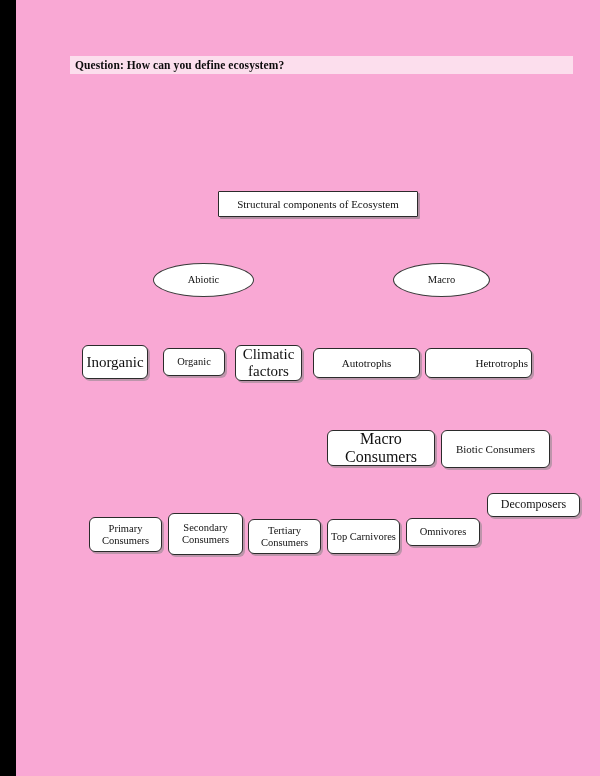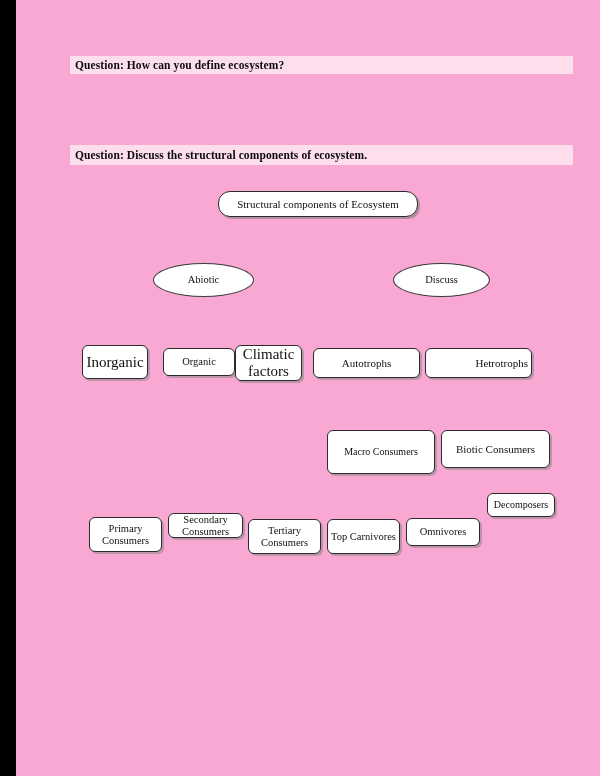--- a/index.html
+++ b/index.html
@@ -55,21 +55,21 @@
     box-sizing: border-box;
     display: flex;
     align-items: center;
     justify-content: center;
     text-align: center;
     font-family: "Liberation Serif", "DejaVu Serif", serif;
     color: #111111;
     line-height: 1.12;
   }
   .node.rect {
-    border-radius: 12px;
+    border-radius: 1px;
     box-shadow: 2px 2px 0 rgba(120,120,120,0.55);
   }
   .node.rounded {
     border-radius: 6px;
     box-shadow: 2px 2px 0 rgba(130,130,130,0.5);
   }
   .node.ellipse {
     border-radius: 50%;
     border: 1px solid #3a3a3a;
     box-shadow: none;
@@ -79,64 +79,61 @@
 
   
   #n-title { left: 202px; top: 191px; width: 200px; height: 26px; font-size: 11px; }
 
   
   #n-abiotic { left: 137px; top: 263px; width: 101px; height: 34px; font-size: 10.5px; }
   #n-biotic  { left: 377px; top: 263px; width: 97px;  height: 34px; font-size: 10.5px; }
 
   
   #n-inorganic { left: 66px;  top: 345px; width: 66px; height: 34px; font-size: 15px; }
-  #n-organic   { left: 147px; top: 348px; width: 72px; height: 28px; font-size: 10.5px; }
+  #n-organic   { left: 147px; top: 348px; width: 62px; height: 28px; font-size: 10.5px; }
   #n-climatic  { left: 219px; top: 345px; width: 67px; height: 36px; font-size: 15px; }
   #n-autotrophs   { left: 297px; top: 348px; width: 107px; height: 30px; font-size: 11px; justify-content: center; }
   #n-hetrotrophs  { left: 409px; top: 348px; width: 107px; height: 30px; font-size: 11px; justify-content: flex-end; }
 
   
-  #n-macro { left: 311px; top: 430px; width: 108px; height: 44px; font-size: 10px; }
+  #n-macro { left: 311px; top: 430px; width: 108px; height: 36px; font-size: 16px; }
   #n-micro { left: 425px; top: 430px; width: 109px; height: 38px; font-size: 11px; }
 
   
-  #n-decomposers { left: 471px; top: 493px; width: 68px; height: 24px; font-size: 10px; text-align: center; }
+  #n-decomposers { left: 471px; top: 493px; width: 93px; height: 24px; font-size: 12px; text-align: center; }
 
   
   #n-primary   { left: 73px;  top: 517px; width: 73px; height: 35px; font-size: 10.5px; }
-  #n-secondary { left: 152px; top: 513px; width: 75px; height: 25px; font-size: 10.5px; }
+  #n-secondary { left: 152px; top: 513px; width: 75px; height: 42px; font-size: 10.5px; }
   #n-tertiary  { left: 232px; top: 519px; width: 73px; height: 35px; font-size: 10.5px; }
   #n-topcarn   { left: 311px; top: 519px; width: 73px; height: 35px; font-size: 10.5px; }
   #n-omnivores { left: 390px; top: 518px; width: 74px; height: 28px; font-size: 10.5px; }
 </style>
 </head>
 <body>
 
 <div id="page">
 
   <div class="q-band" id="q1">
     <span class="q-text">Question: How can you define ecosystem?</span>
   </div>
 
-  <div class="q-band" id="q2">
-    <span class="q-text">Question: Discuss the structural components of ecosystem.</span>
-  </div>
 
   <div>
 
     <div class="node rect" id="n-title">
       <span class="lbl">Structural components of Ecosystem</span>
     </div>
 
     <div class="node ellipse" id="n-abiotic">
       <span class="lbl">Abiotic</span>
     </div>
 
     <div class="node ellipse" id="n-biotic">
-      <span class="lbl">Discuss</span>
+      <span class="lbl">Macro</span>
     </div>
 
     <div class="node rounded" id="n-inorganic">
       <span class="lbl">Inorganic</span>
     </div>
 
     <div class="node rounded" id="n-organic">
       <span class="lbl">Organic</span>
     </div>
 

